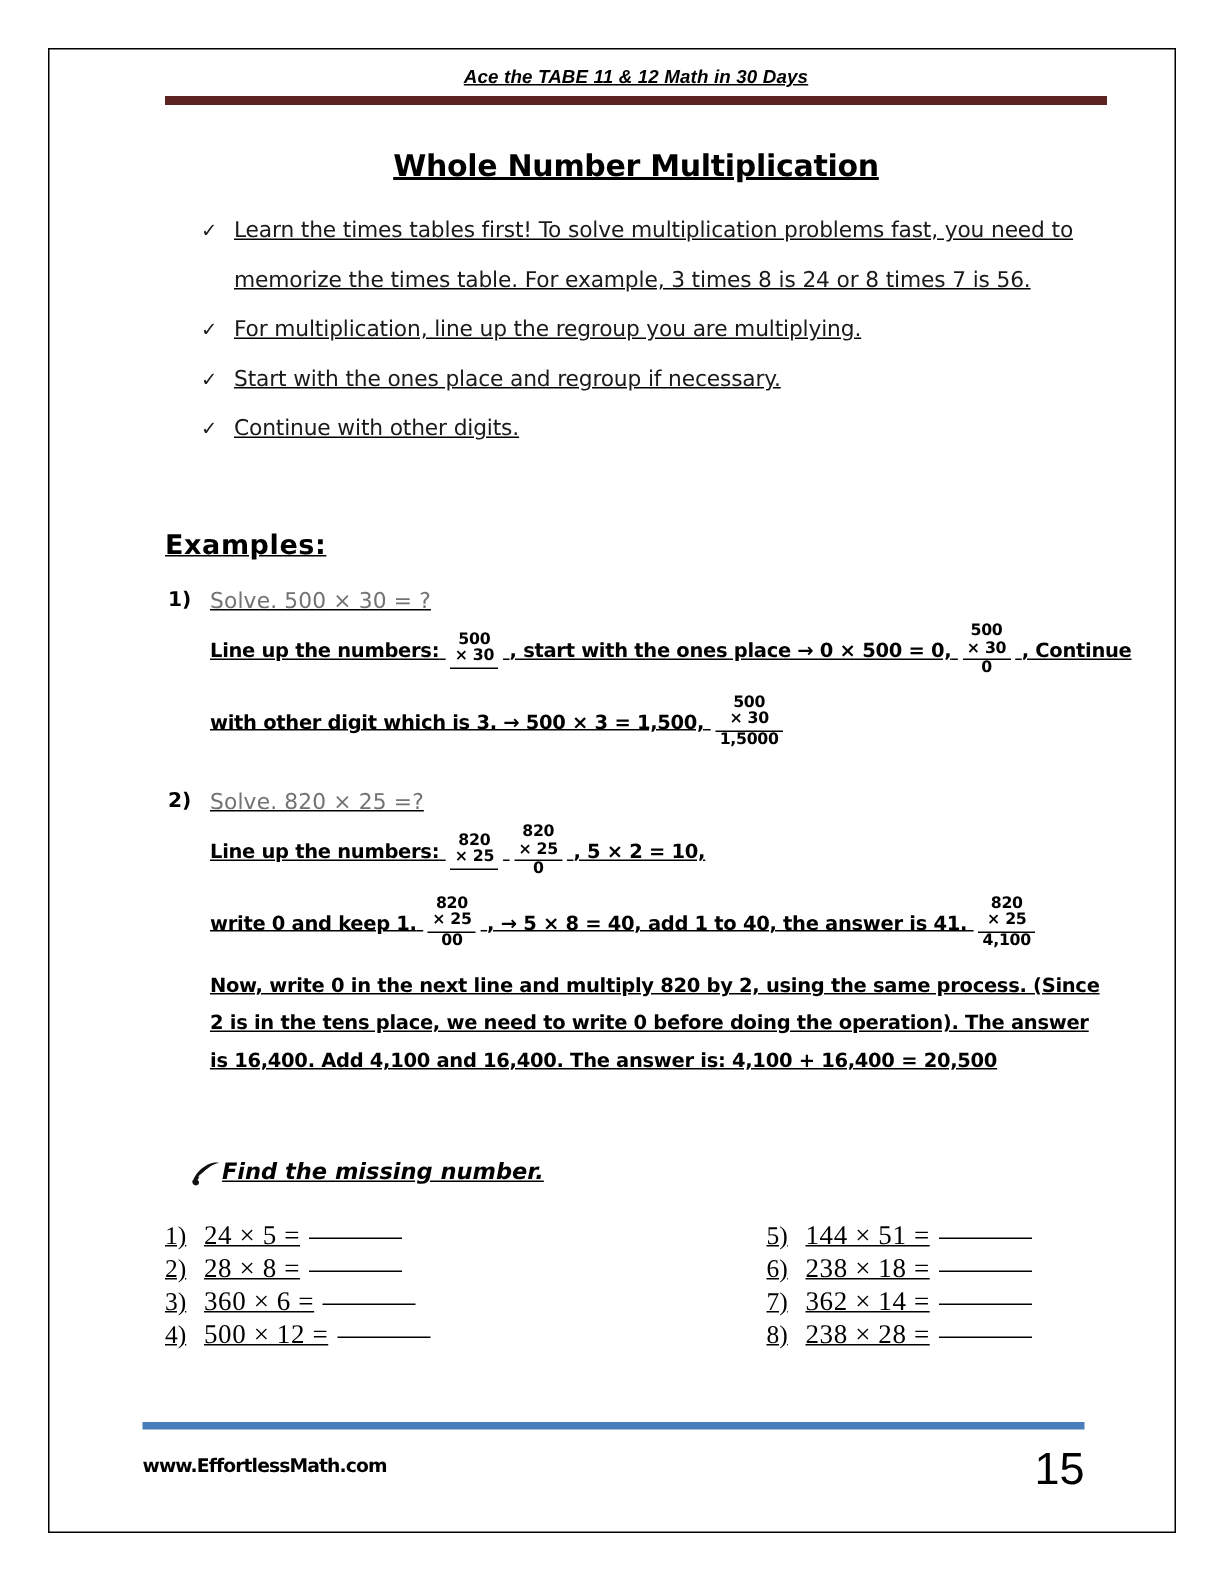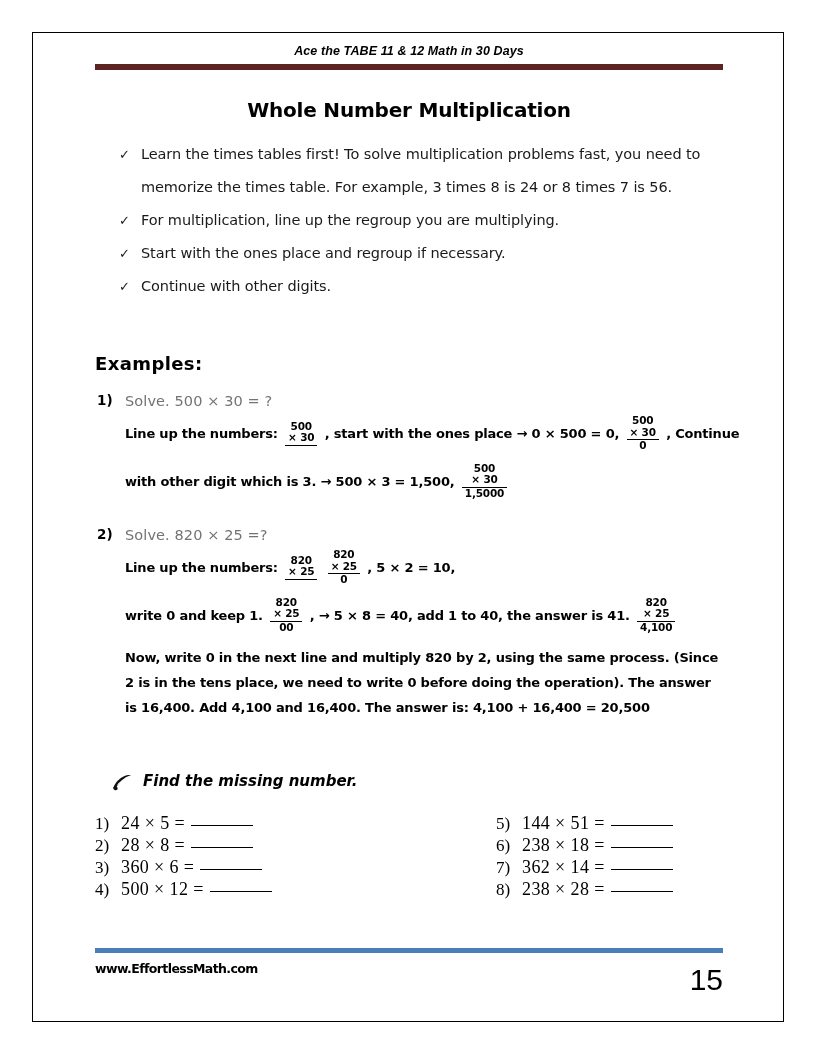--- a/index.html
+++ b/index.html
@@ -23,23 +23,24 @@
     top: 32px;
     width: 752px;
     height: 990px;
     border: 1px solid #000000;
     box-sizing: border-box;
   }
 
   
   #content {
     position: absolute;
-    left: 95px;
+    left: 110px;
     top: 44px;
     width: 628px;
+    text-decoration: underline;
   }
 
   
   .running-head {
     text-align: center;
     font-family: "Liberation Sans", sans-serif;
     font-weight: bold;
     font-style: italic;
     font-size: 12.5px;
     letter-spacing: 0.1px;
@@ -163,21 +164,20 @@
   
   .find-head {
     margin-top: 52px;
     padding-left: 16px;
     font-family: "DejaVu Sans", sans-serif;
     font-weight: bold;
     font-style: italic;
     font-size: 15px;
     display: flex;
     align-items: center;
-    gap: 10px;
   }
   .pen-icon {
     display: inline-block;
     width: 22px;
     height: 18px;
     position: relative;
     top: 1px;
   }
 
   .ex-grid {
@@ -223,21 +223,21 @@
     width: 628px;
   }
   .rule-blue {
     height: 5px;
     background: #4A7EBB;
     width: 100%;
   }
   .footer-row {
     margin-top: 8px;
     display: flex;
-    align-items: flex-start;
+    align-items: center;
     justify-content: space-between;
   }
   .footer-url {
     font-family: "DejaVu Sans", sans-serif;
     font-weight: bold;
     font-size: 12.5px;
     letter-spacing: -0.6px;
   }
   .footer-page {
     font-family: Liberation Sans, sans-serif;

